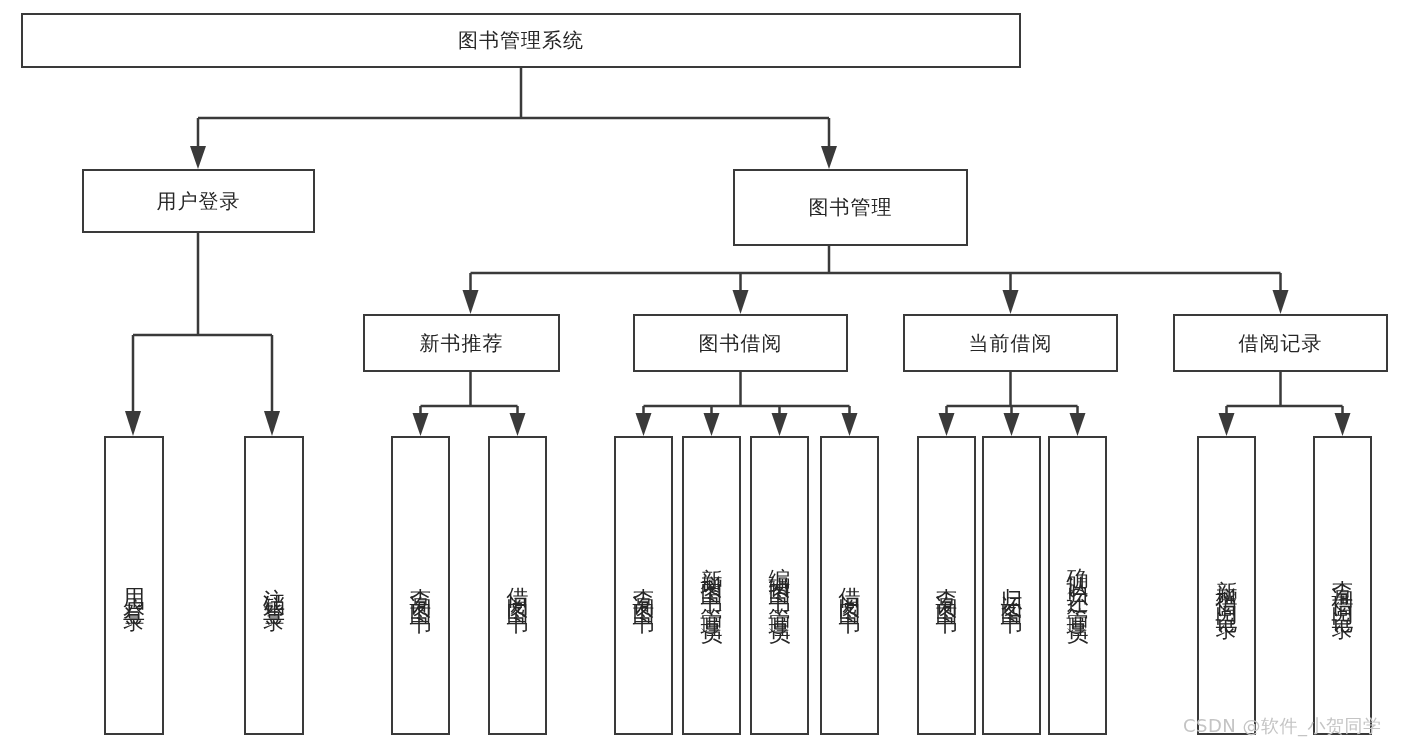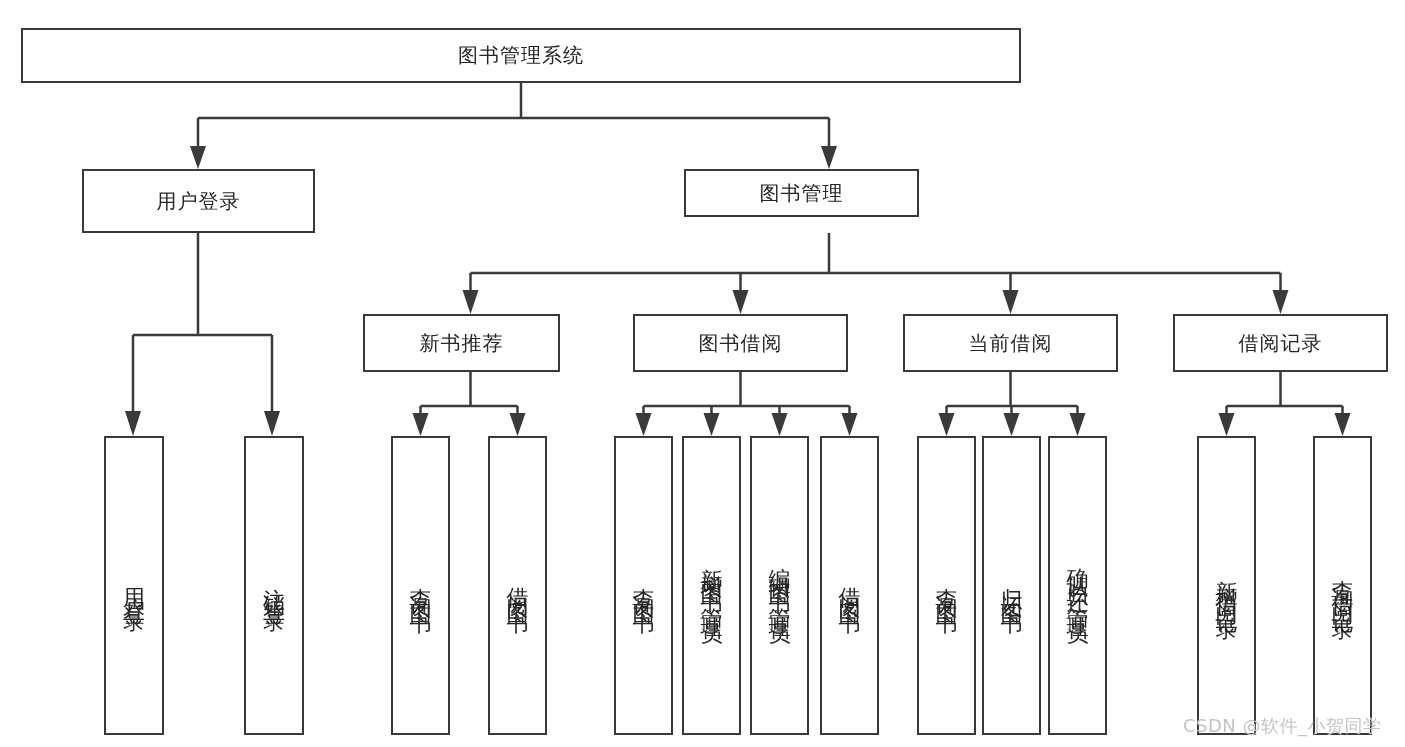--- a/index.html
+++ b/index.html
@@ -64,24 +64,24 @@
     <path d="M1010.5 372 V406 M946.5 406 H1077.5 M946.5 406 V414 M1011.5 406 V414 M1077.5 406 V414" stroke="currentColor" stroke-width="2.5" fill="none"></path>
     <polygon points="938.5,413 954.5,413 946.5,436" fill="currentColor"></polygon>
     <polygon points="1003.5,413 1019.5,413 1011.5,436" fill="currentColor"></polygon>
     <polygon points="1069.5,413 1085.5,413 1077.5,436" fill="currentColor"></polygon>
 
     <path d="M1280.5 372 V406 M1226.5 406 H1342.5 M1226.5 406 V414 M1342.5 406 V414" stroke="currentColor" stroke-width="2.5" fill="none"></path>
     <polygon points="1218.5,413 1234.5,413 1226.5,436" fill="currentColor"></polygon>
     <polygon points="1334.5,413 1350.5,413 1342.5,436" fill="currentColor"></polygon>
   </svg>
 
-  <div class="node h" style="left:21px;top:13px;width:1000px;height:55px;margin-top:15px;">图书管理系统</div>
+  <div class="node h" style="left:21px;top:13px;width:1000px;height:55px;">图书管理系统</div>
 
   <div class="node h" style="left:82px;top:169px;width:233px;height:64px;">用户登录</div>
-  <div class="node h" style="left:684px;top:169px;width:235px;height:48px;font-family:Liberation Serif, serif;">图书管理</div>
+  <div class="node h" style="left:733px;top:169px;width:235px;height:77px;font-family:Liberation Serif, serif;">图书管理</div>
 
   <div class="node v" style="left:104px;top:436px;width:60px;height:299px;">用户登录</div>
   <div class="node v" style="left:244px;top:436px;width:60px;height:299px;">注销登录</div>
 
   <div class="node h" style="left:363px;top:314px;width:197px;height:58px;">新书推荐</div>
   <div class="node h" style="left:903px;top:314px;width:215px;height:58px;">当前借阅</div>
   <div class="node h" style="left:633px;top:314px;width:215px;height:58px;">图书借阅</div>
   <div class="node h" style="left:1173px;top:314px;width:215px;height:58px;">借阅记录</div>
 
   <div class="node v" style="left:391px;top:436px;width:59px;height:299px;">查询图书</div>

